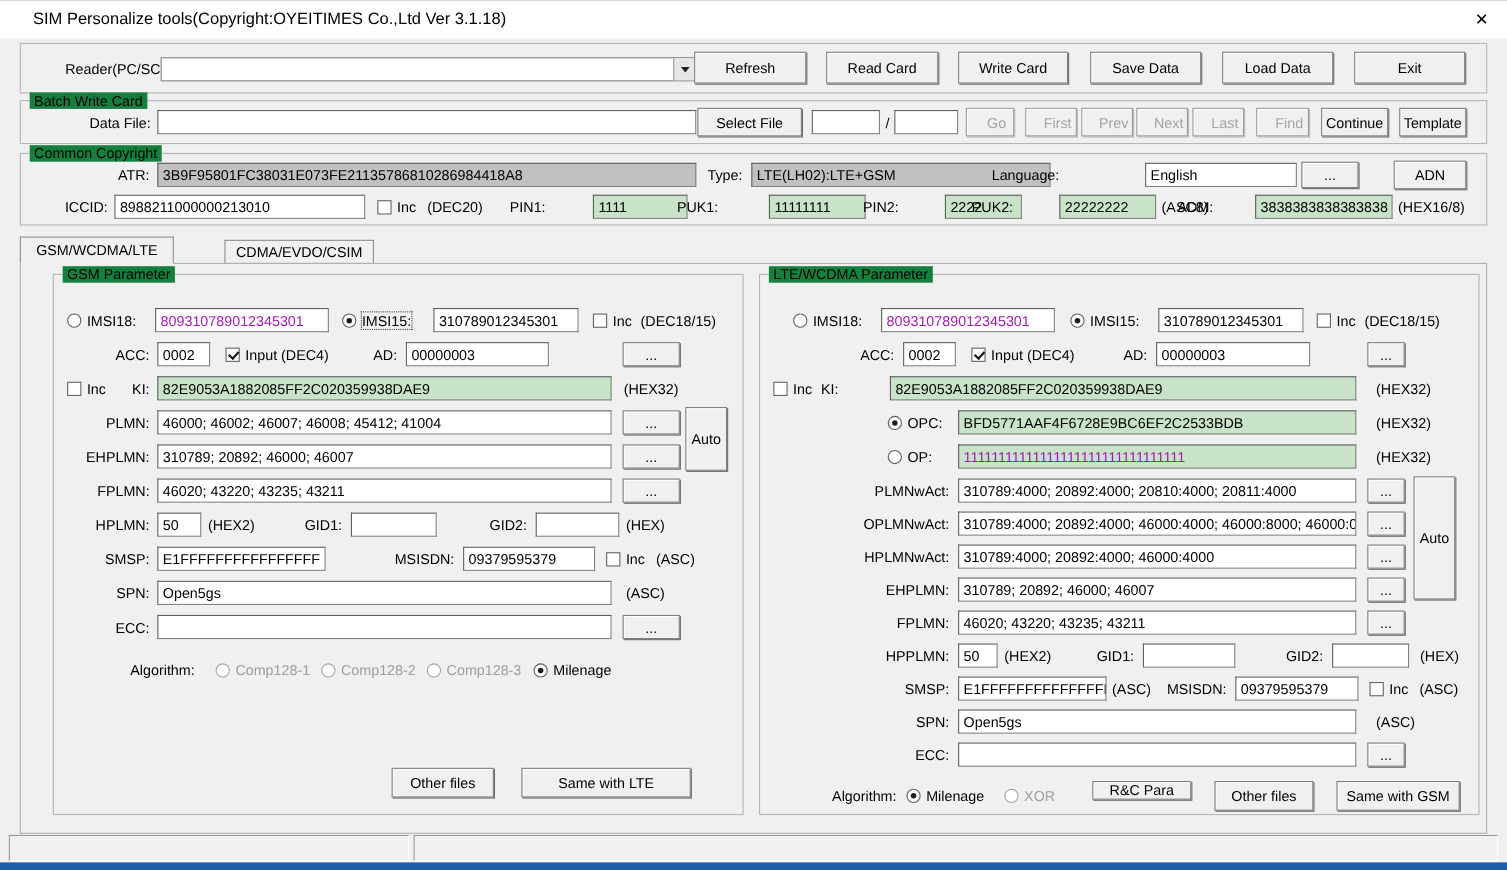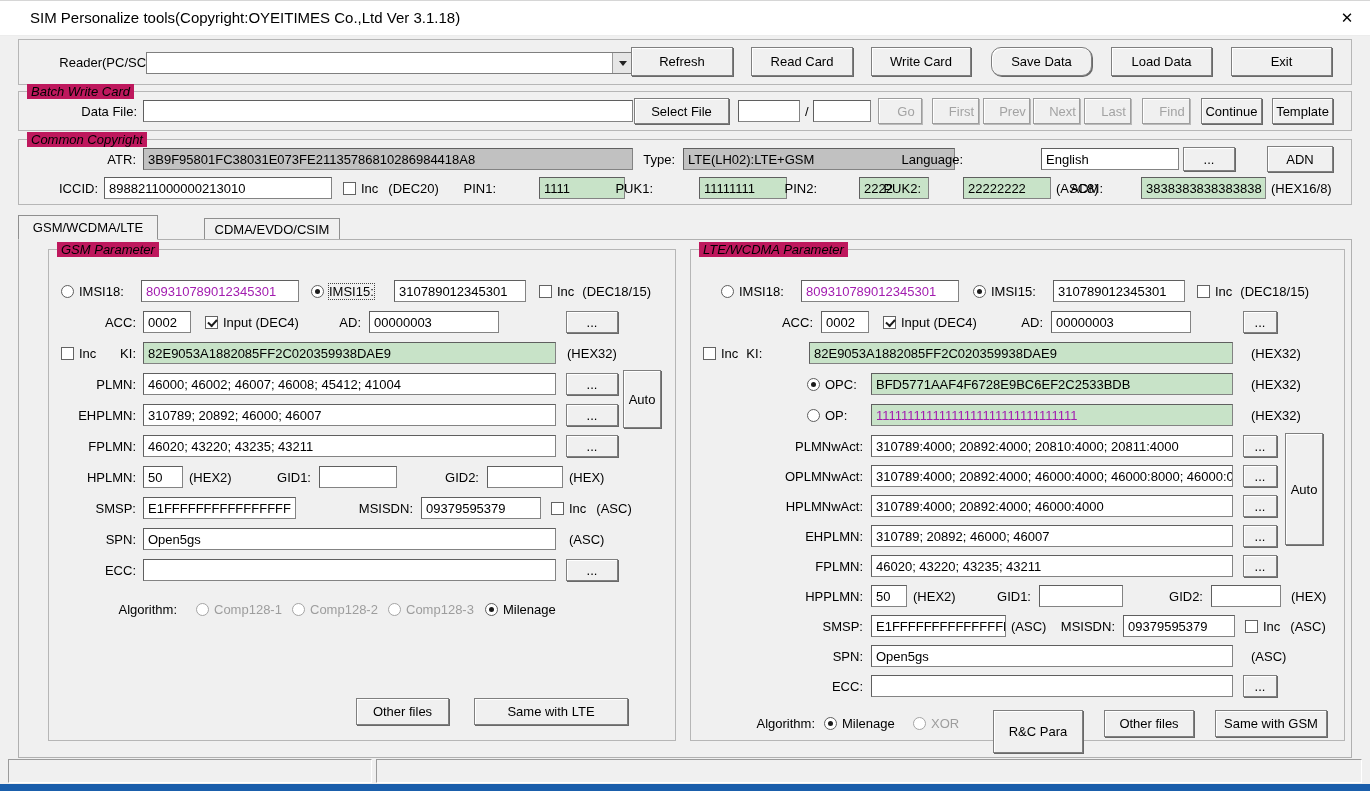--- a/index.html
+++ b/index.html
@@ -4,21 +4,21 @@
 <style>
   html,body{margin:0;padding:0;}
   body{font-family:"Liberation Sans",sans-serif;font-size:13px;color:#000;}
   #win{position:relative;width:1370px;height:791px;background:#f0f0f0;border-top:1px solid #d6d6d6;box-sizing:border-box;overflow:hidden;}
   
   #titlebar{position:absolute;left:0;top:0;width:100%;height:34px;background:#ffffff;border-bottom:1px solid #ececec;}
   #title{position:absolute;left:30px;top:8px;font-size:15px;white-space:nowrap;}
   #close{position:absolute;right:12px;top:7px;width:22px;height:20px;display:flex;align-items:center;justify-content:center;font-size:15px;cursor:default;}
   
   .group{position:absolute;border:1px solid #b6b6b6;box-sizing:border-box;}
-  .g-lbl{position:absolute;top:-8px;left:8px;background:#be185d;padding:0 4px;white-space:nowrap;font-style:italic;}
+  .g-lbl{position:absolute;top:-8px;left:8px;background:#15803d;padding:0 4px;white-space:nowrap;}
   .c{position:absolute;height:22px;display:flex;align-items:center;white-space:nowrap;}
   .r{justify-content:flex-end;text-align:right;}
   .fld{box-sizing:border-box;height:22px;background:#fff;border:1px solid #838383;border-top-color:#5f5f5f;border-left-color:#5f5f5f;padding:0 4px;display:flex;align-items:center;overflow:hidden;white-space:pre;font-size:13px;}
   .fld.green{background:#c8e3c8;}
   .fld.ro{background:#c1c1c1;}
   .fld.dis{color:#a21caf;text-align:center;}
   .btn{box-sizing:border-box;display:flex;align-items:center;justify-content:center;background:#f0f0f0;border:1px solid #7f7f7f;box-shadow:1px 1px 0 #696969,inset 1px 1px 0 #ffffff;font-size:13px;cursor:default;white-space:nowrap;}
   .btn.dis{color:#a3a3a3;border-color:#9d9d9d;box-shadow:1px 1px 0 #b9b9b9,inset 1px 1px 0 #ffffff;padding-left:12px;}
   .cb{position:relative;width:13px;height:13px;background:#fff;border:1px solid #636363;box-sizing:border-box;flex:0 0 auto;}
   .cb.on:after{content:"";position:absolute;left:2px;top:2px;width:7px;height:4px;border-left:2px solid #1c1c1c;border-bottom:2px solid #1c1c1c;transform:rotate(-48deg);}
@@ -54,21 +54,21 @@
     <div class="c r" style="left:10px;top:11px;width:125px;">Reader(PC/SC):</div>
     <div class="combo" style="left:127px;top:12px;width:487px;height:22px;">
       <div class="val"></div>
       <div class="drop">
           <span class="arrow-down"></span>
         </div>
     </div>
     <div class="btn" style="position:absolute;left:612px;top:7px;width:102px;height:29px;">Refresh</div>
     <div class="btn" style="position:absolute;left:732px;top:7px;width:102px;height:29px;">Read Card</div>
     <div class="btn" style="position:absolute;left:852px;top:7px;width:100px;height:29px;">Write Card</div>
-    <div class="btn" style="position:absolute;left:972px;top:7px;width:101px;height:29px;border-radius:10px;">Save Data</div>
+    <div class="btn" style="position:absolute;left:972px;top:7px;width:101px;height:29px;">Save Data</div>
     <div class="btn" style="position:absolute;left:1092px;top:7px;width:101px;height:29px;">Load Data</div>
     <div class="btn" style="position:absolute;left:1212px;top:7px;width:101px;height:29px;">Exit</div>
   </div>
 
   <div class="group" style="left:18px;top:90px;width:1334px;height:40px;">
     <div class="g-lbl">Batch Write Card</div>
     <div class="c r" style="left:40px;top:8px;width:78px;">Data File:</div>
     <div class="fld" style="position:absolute;left:124px;top:8px;width:490px;"></div>
     <div class="btn" style="position:absolute;left:615px;top:6px;width:95px;height:26px;">Select File</div>
     <div class="fld" style="position:absolute;left:719px;top:8px;width:62px;"></div>
@@ -322,21 +322,21 @@
 
     <div class="c r" style="left:4px;top:462px;width:120px;">Algorithm:</div>
     <div class="c" style="left:133px;top:462px;">
       <span class="rad on"></span>
       <span class="lblgap">Milenage</span>
     </div>
     <div class="c" style="left:222px;top:462px;">
       <span class="rad dis"></span>
       <span class="lblgap graytx">XOR</span>
     </div>
-    <div class="btn" style="position:absolute;left:302px;top:460px;width:90px;height:43px;">R&amp;C Para</div>
+    <div class="btn" style="position:absolute;left:302px;top:460px;width:90px;height:17px;">R&amp;C Para</div>
     <div class="btn" style="position:absolute;left:413px;top:460px;width:90px;height:27px;">Other files</div>
     <div class="btn" style="position:absolute;left:524px;top:460px;width:112px;height:27px;">Same with GSM</div>
   </div>
 
   <div class="status-cell" style="left:8px;top:758px;width:364px;"></div>
   <div class="status-cell" style="left:376px;top:758px;width:986px;"></div>
 
   <div id="bluebar"></div>
 </div>
 

